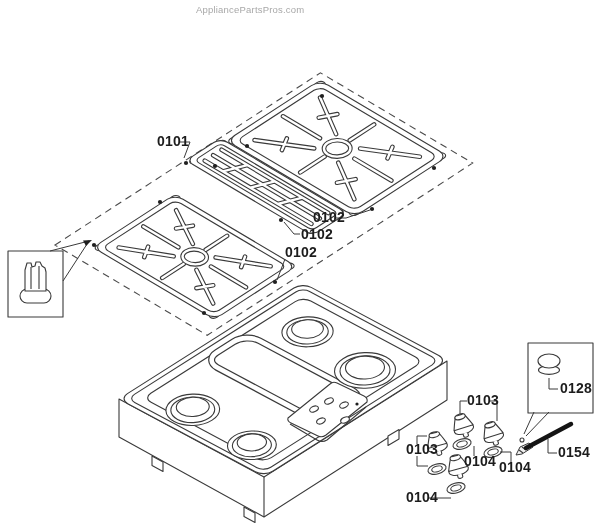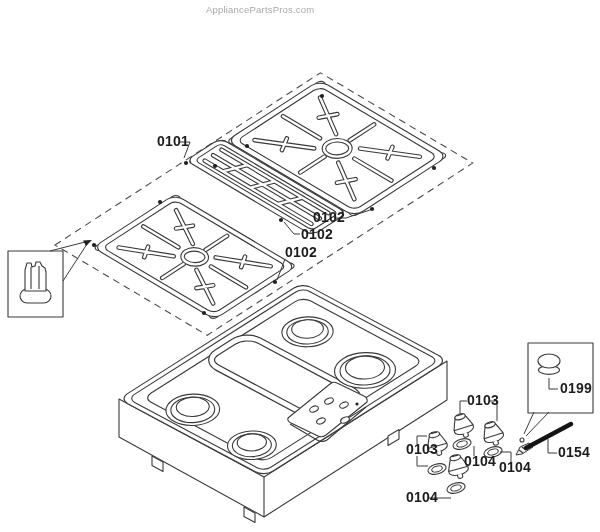--- a/index.html
+++ b/index.html
@@ -2,21 +2,21 @@
 <html><head>
 <meta charset="utf-8">
 <style>
   html,body{margin:0;padding:0;background:#fff;}
   #canvas{
     position:relative;width:600px;height:532px;background:#ffffff;overflow:hidden;
     font-family:"Liberation Sans", sans-serif;
   }
   #art{position:absolute;left:0;top:0;}
   .wm{
-    position:absolute;left:206px;top:4px;
+    position:absolute;left:196px;top:4px;
     font-size:9.5px;color:#a8a8a8;letter-spacing:0.2px;
   }
   .lbl{
     position:absolute;font-size:14px;font-weight:700;color:#1c1c1c;
     line-height:9px;letter-spacing:0.2px;white-space:nowrap;
   }
   
   .ln{fill:none;stroke:#3a3a3a;stroke-width:1.1;vector-effect:non-scaling-stroke;stroke-linejoin:round;}
   .wh{fill:#ffffff;}
   .dash{fill:none;stroke:#4a4a4a;stroke-width:1.1;stroke-dasharray:7 5;vector-effect:non-scaling-stroke;}
@@ -205,16 +205,16 @@
 
   <div class="lbl" style="left:157px;top:137px">0101</div>
   <div class="lbl" style="left:313px;top:213px">0102</div>
   <div class="lbl" style="left:301px;top:230px">0102</div>
   <div class="lbl" style="left:285px;top:248px">0102</div>
   <div class="lbl" style="left:467px;top:396px">0103</div>
   <div class="lbl" style="left:406px;top:445px">0103</div>
   <div class="lbl" style="left:464px;top:457px">0104</div>
   <div class="lbl" style="left:499px;top:463px">0104</div>
   <div class="lbl" style="left:406px;top:493px">0104</div>
-  <div class="lbl" style="left:560px;top:384px">0199</div>
+  <div class="lbl" style="left:560px;top:384px">0128</div>
   <div class="lbl" style="left:558px;top:448px">0154</div>
 
 </div>
 
 </body></html>

